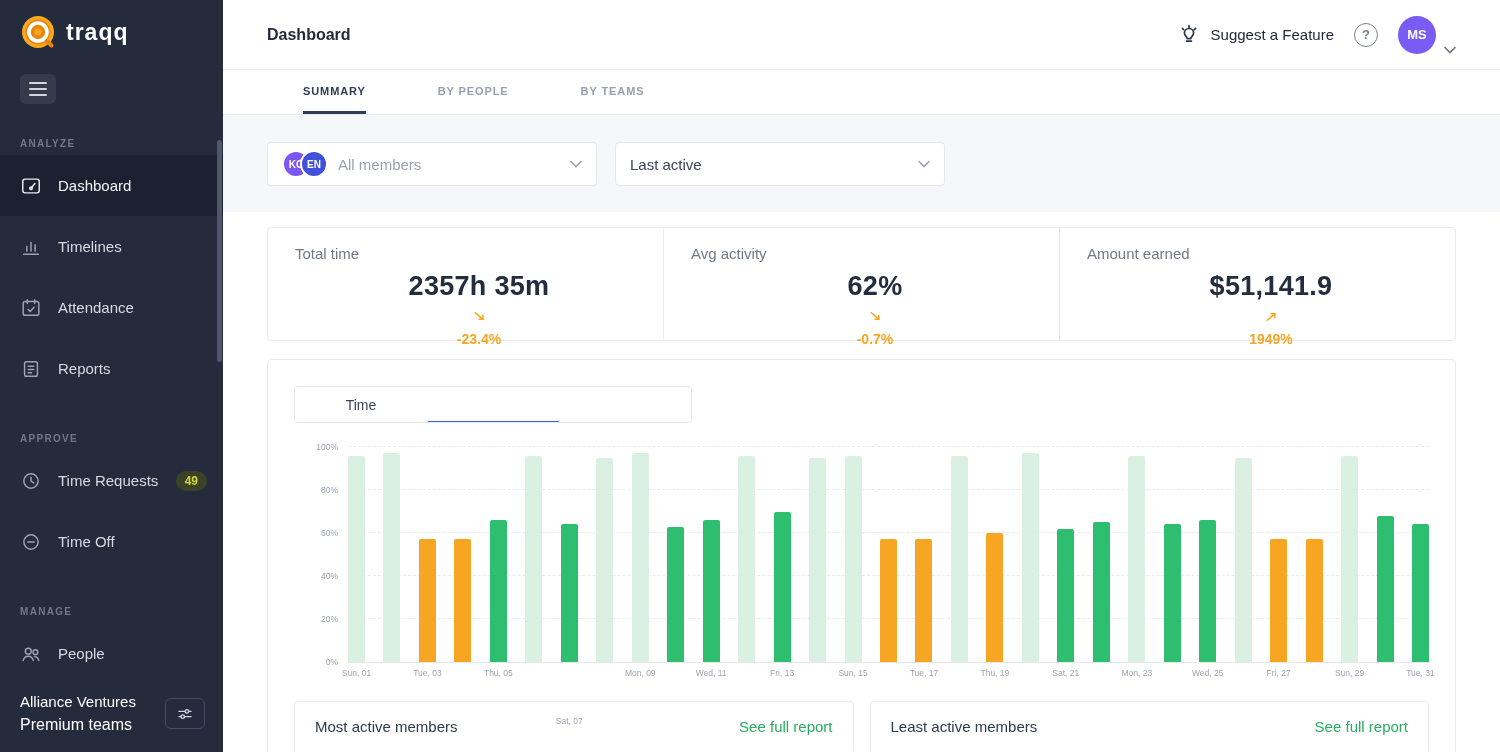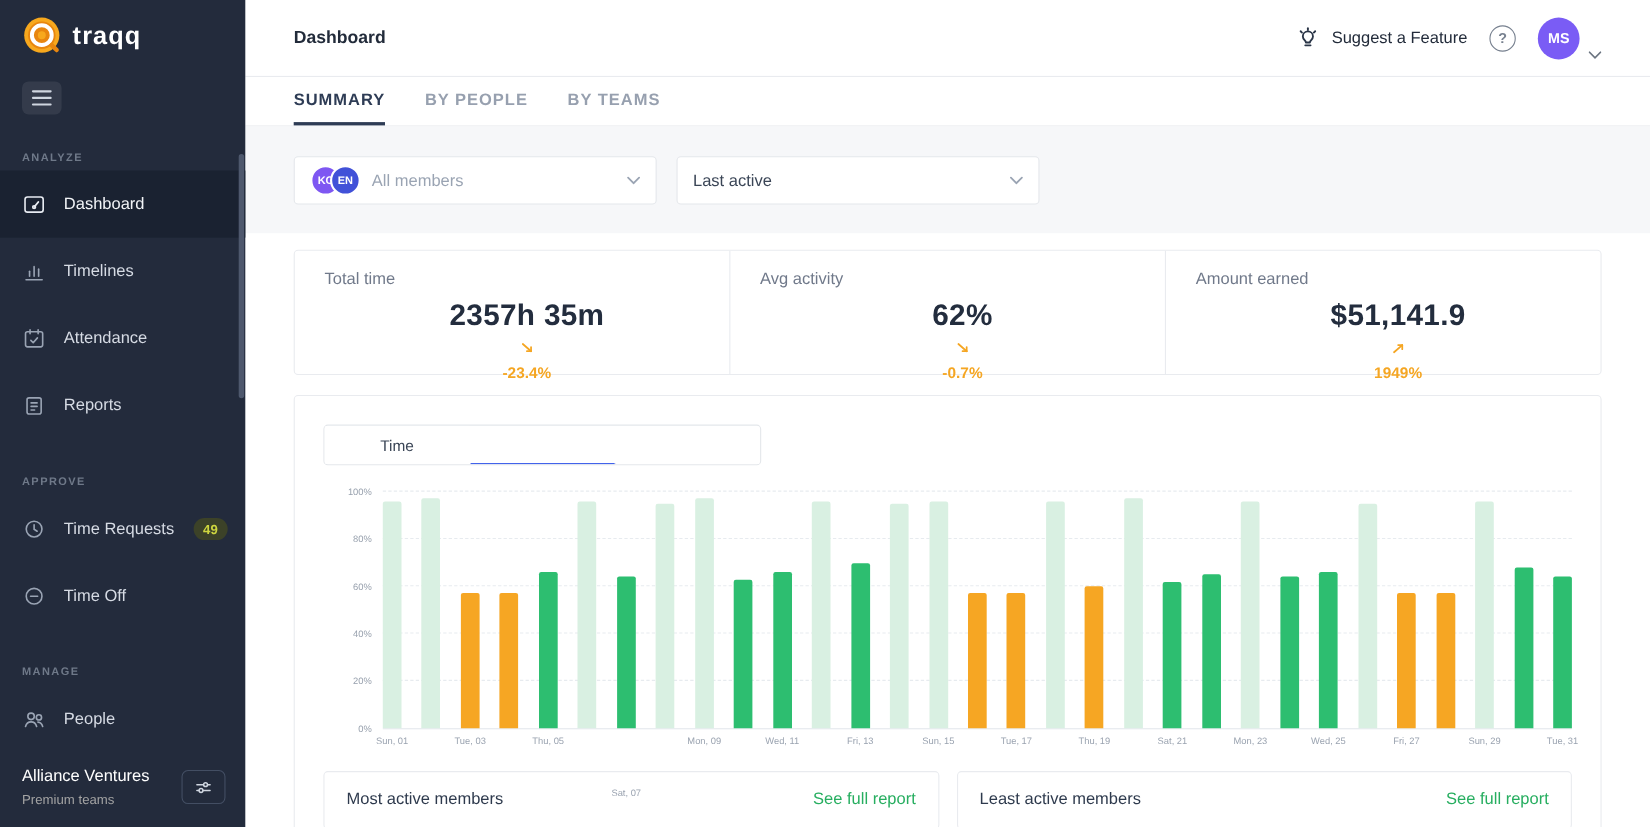--- a/index.html
+++ b/index.html
@@ -40,21 +40,21 @@
   }
   .sidebar-scrollbar {
     position: absolute; top: 140px; right: 1px; width: 5px; height: 222px;
     background: #4e586d; border-radius: 3px; cursor: grab;
   }
   .workspace {
     position: absolute; bottom: 0; left: 0; right: 0; padding: 14px 18px 18px 20px;
     display: flex; align-items: center; justify-content: space-between;
   }
   .ws-name { font-size: 15px; color: #ffffff; }
-  .ws-plan { font-size: 12px; color: #a3a3a3; margin-top: 6px; }
+  .ws-plan { font-size: 16px; color: #ffffff; margin-top: 6px; }
   .ws-settings {
     width: 40px; height: 31px; background: transparent; border: 1px solid #434e63;
     border-radius: 6px; color: #cfd6e0; display: grid; place-items: center; cursor: pointer;
   }
   
   .main { flex: 1; display: flex; flex-direction: column; min-width: 0; }
   .header {
     height: 70px; border-bottom: 1px solid #e9ebef; display: flex; align-items: center;
     justify-content: space-between; padding: 0 44px; flex-shrink: 0;
   }
@@ -67,22 +67,22 @@
     display: grid; place-items: center; font-size: 13px; font-weight: bold; cursor: pointer;
   }
   .avatar-wrap { display: flex; align-items: flex-end; gap: 8px; cursor: pointer; }
   .avatar {
     width: 38px; height: 38px; border-radius: 50%; background: #7a5cf5; color: #ffffff;
     display: grid; place-items: center; font-size: 13px; font-weight: bold;
   }
   
   .tabs { height: 45px; border-bottom: 1px solid #e9ebef; display: flex; gap: 36px; padding: 0 44px; flex-shrink: 0; }
   .tab {
-    display: flex; align-items: center; font-size: 15px; font-weight: bold; letter-spacing: 0.9px;
-    color: #97a0af; border-bottom: 3px solid transparent; cursor: pointer;
+    display: flex; align-items: center; font-size: 11px; font-weight: bold; letter-spacing: 0.9px;
+    color: #97a0af; border-bottom: 3px solid transparent; cursor: pointer; margin-left: 36px;
   }
   .tab.active { color: #2e3c55; border-bottom-color: #2e3c55; }
   
   .filter-band { background: #f6f7f9; height: 97px; padding: 27px 44px; display: flex; gap: 18px; flex-shrink: 0; }
   .select-box {
     width: 330px; height: 44px; background: #ffffff; border: 1px solid #e4e7eb; border-radius: 4px;
     display: flex; align-items: center; padding: 0 14px; gap: 10px; font-size: 15px; cursor: pointer;
   }
   .select-value { color: #3a4556; }
   .select-value.muted { color: #9aa4b3; }

